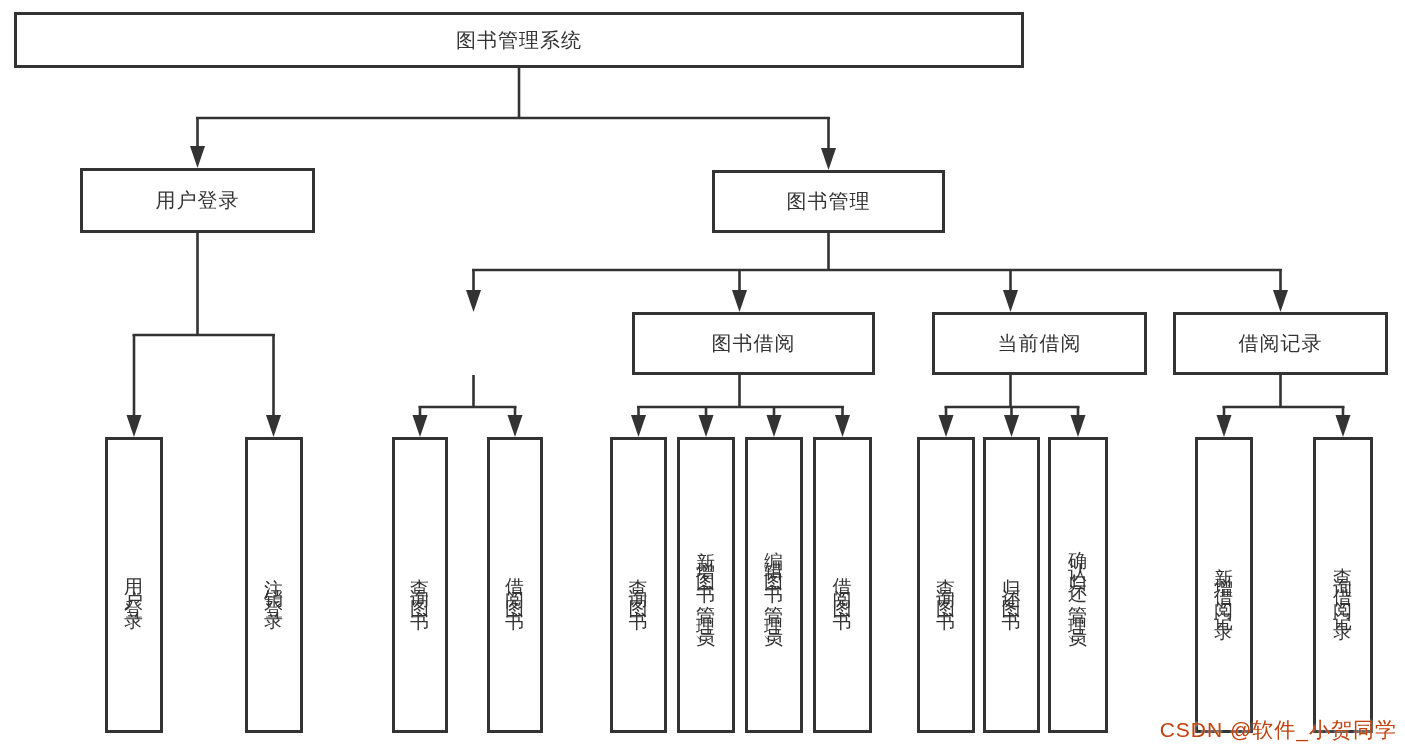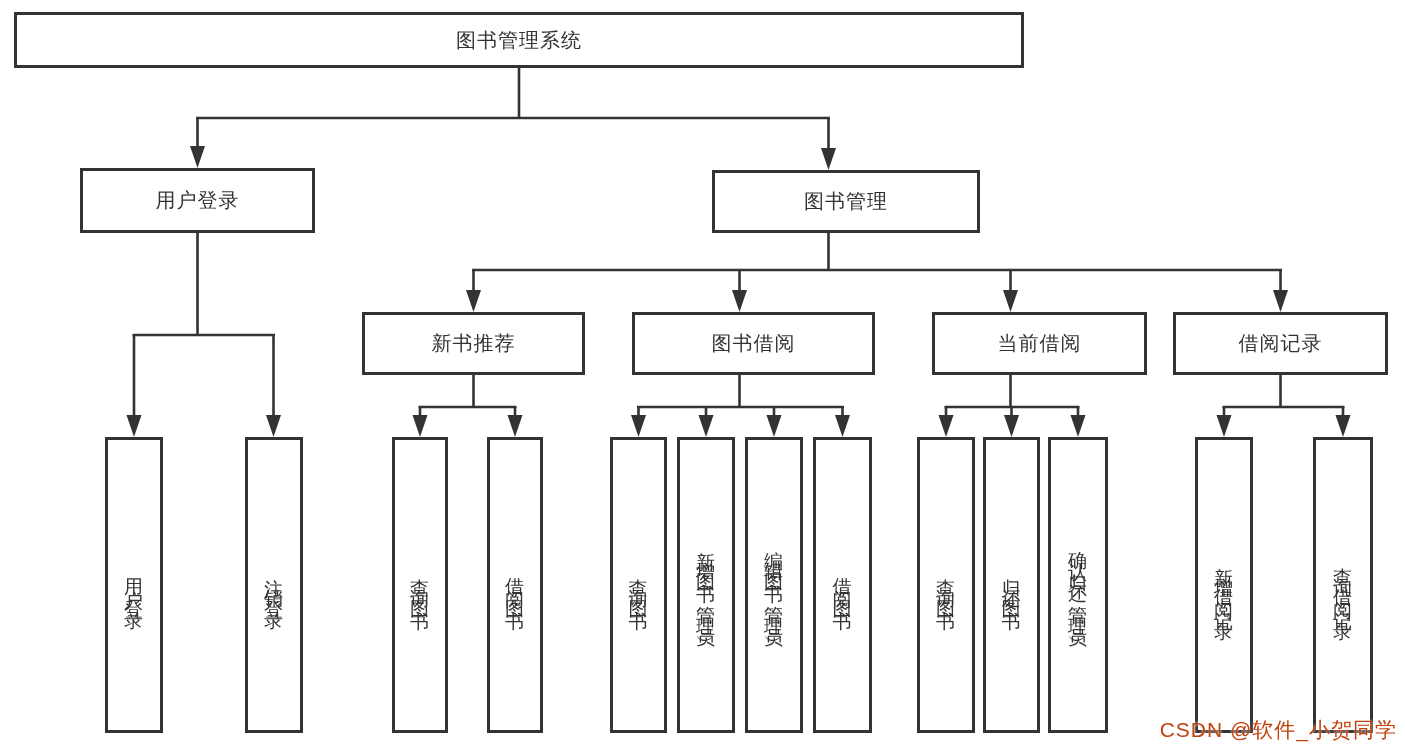--- a/index.html
+++ b/index.html
@@ -119,27 +119,24 @@
     </g>
   </svg>
 
   <div class="node h" style="left:14px; top:12px; width:1010px; height:56px;">
     <span>图书管理系统</span>
   </div>
 
   <div class="node h" style="left:80px; top:168px; width:235px; height:65px;">
     <span>用户登录</span>
   </div>
-  <div class="node h" style="left:712px; top:170px; width:268px; height:63px;">
+  <div class="node h" style="left:712px; top:170px; width:233px; height:63px;">
     <span>图书管理</span>
   </div>
 
-  <div class="node h" style="left:362px; top:312px; width:223px; height:63px;">
-    <span>新书推荐</span>
-  </div>
   <div class="node h" style="left:632px; top:312px; width:243px; height:63px;">
     <span>图书借阅</span>
   </div>
   <div class="node h" style="left:932px; top:312px; width:215px; height:63px;">
     <span>当前借阅</span>
   </div>
   <div class="node h" style="left:1173px; top:312px; width:215px; height:63px;">
     <span>借阅记录</span>
   </div>
 

